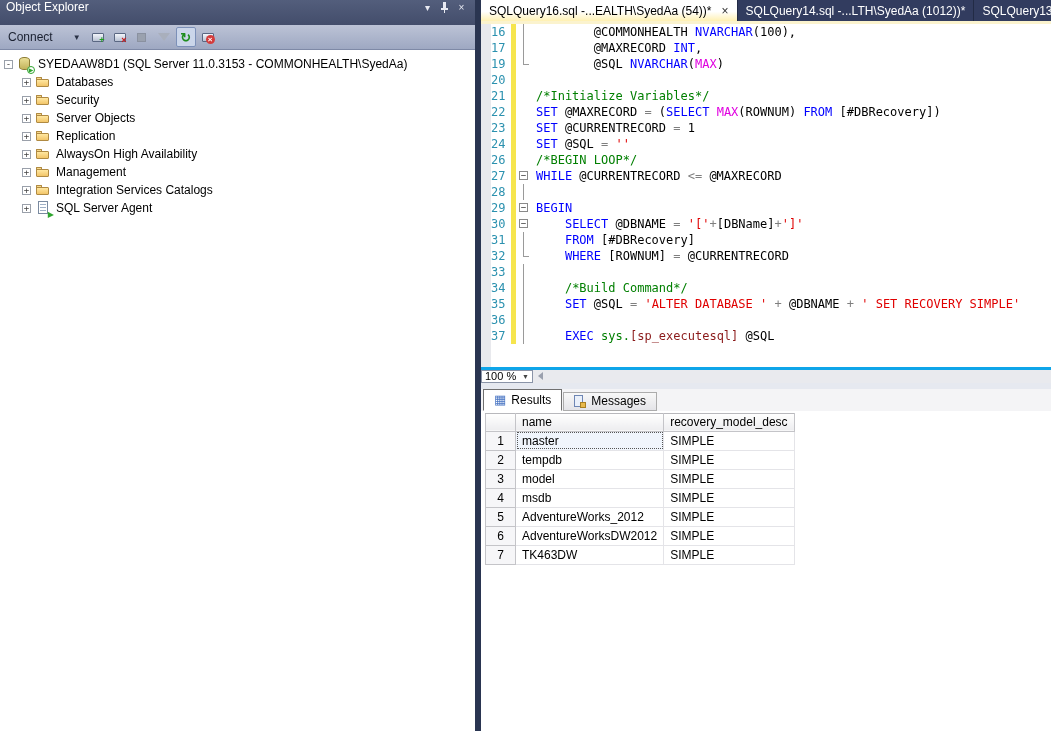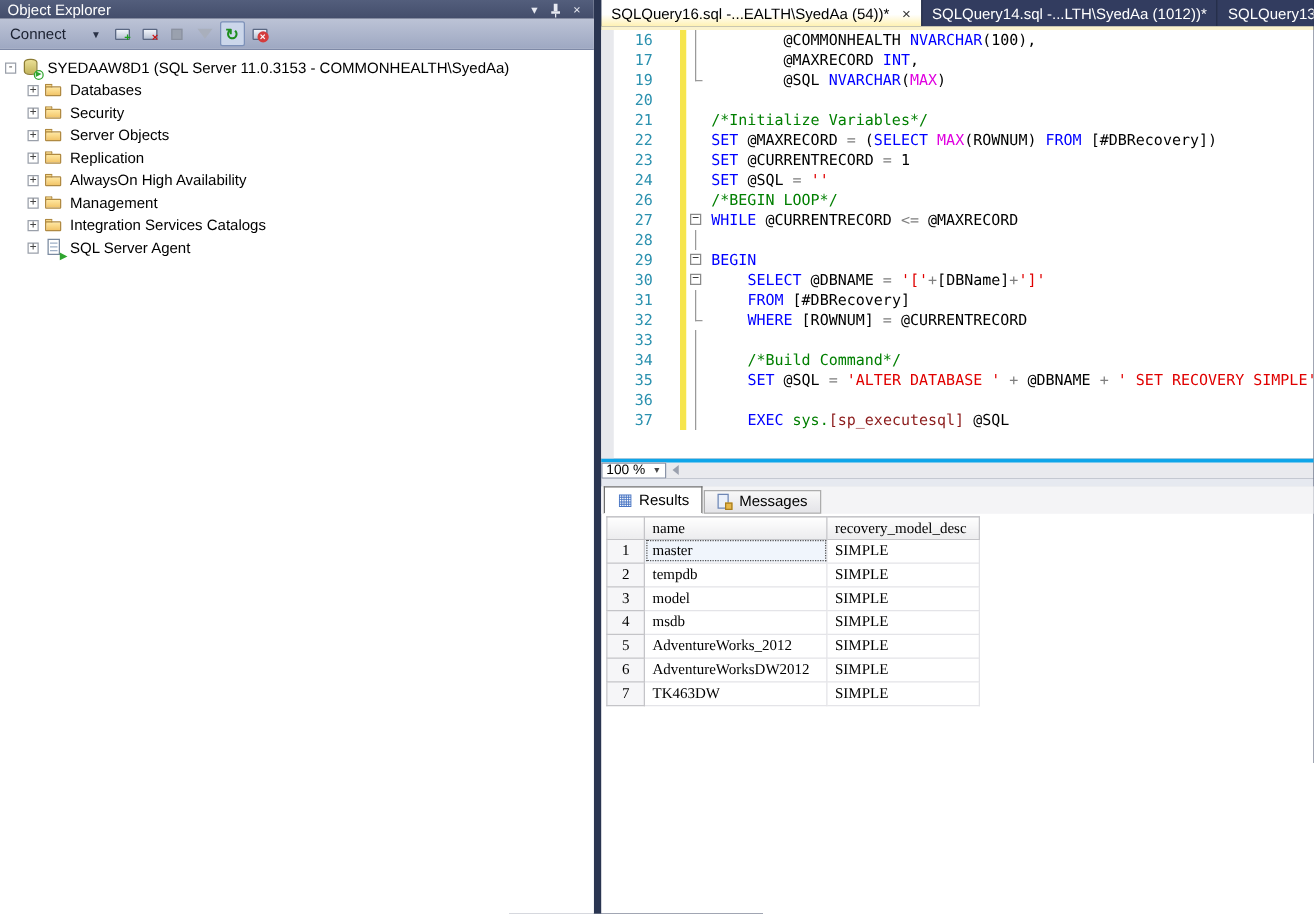--- a/index.html
+++ b/index.html
@@ -3,22 +3,22 @@
 <meta charset="utf-8">
 <style>
   * { margin:0; padding:0; box-sizing:border-box; }
   html,body { width:1051px; height:731px; overflow:hidden;
     font-family:"Liberation Sans", sans-serif; }
   body { background:#2A3551; display:flex; }
 
   
   .oe { width:481px; height:731px; display:flex; flex-direction:column;
         border-right:6px solid #2A3551; background:#FFFFFF; }
-  .oe-titlebar { height:15px; background:linear-gradient(#535E7C,#434D6B);
-    color:#FFFFFF; font-size:12px; display:flex; align-items:flex-end;
+  .oe-titlebar { height:25px; background:linear-gradient(#535E7C,#434D6B);
+    color:#FFFFFF; font-size:12px; display:flex; align-items:flex-start;
     padding:0 6px; flex-shrink:0; }
   .oe-titlebar .t { flex:1; }
   .oe-titlebar .tb-ic { width:15px; height:14px; display:flex; align-items:center;
     justify-content:center; color:#E8EAF2; font-size:10px; margin-left:2px; cursor:default; }
   .pin-shape { position:relative; width:9px; height:10px; display:inline-block; }
   .pin-shape .s1 { position:absolute; left:3px; top:0; width:3px; height:6px; background:#E8EAF2; }
   .pin-shape .s2 { position:absolute; left:1px; top:6px; width:7px; height:2px; background:#E8EAF2; }
   .pin-shape .s3 { position:absolute; left:4px; top:8px; width:1px; height:3px; background:#E8EAF2; }
 
   .oe-toolbar { height:25px; background:linear-gradient(#BCC3D6,#9EA8C2);
@@ -72,21 +72,21 @@
     white-space:nowrap; color:#FFFFFF; background:#323C5F; border-right:1px solid #222B45; }
   .dtab.active { background:linear-gradient(#FFFFFF 55%, #FFF1B2); color:#000000; }
   .dtab .close { margin-left:10px; color:#333; font-size:12px; line-height:12px; }
   .cream-strip { height:3px; background:#FBF3CE; flex-shrink:0; }
 
   .editor { flex:1; background:#FFFFFF; display:flex; overflow:hidden; }
   .ind-margin { width:10px; background:#E8E9ED; flex-shrink:0; }
   .lines { flex:1; overflow:hidden; }
   .ln-row { height:16px; display:flex; align-items:stretch;
     font-family:"DejaVu Sans Mono","Liberation Mono", monospace; font-size:12px; }
-  .ln-num { width:53px; color:#2B91AF; text-align:center; padding-right:5px;
+  .ln-num { width:20px; color:#2B91AF; text-align:left; padding-right:5px;
     line-height:16px; flex-shrink:0; }
   .ln-chg { width:5px; background:#F6E54D; flex-shrink:0; }
   .ln-fold { width:16px; position:relative; flex-shrink:0; }
   .guide-v { position:absolute; left:7px; top:0; width:1px; height:16px; background:#9A9A9A; }
   .guide-e { position:absolute; left:7px; top:0; width:6px; height:9px;
     border-left:1px solid #9A9A9A; border-bottom:1px solid #9A9A9A; }
   .foldbox { position:absolute; left:3px; top:3px; width:9px; height:9px;
     border:1px solid #8A8A8A; background:#FFFFFF; color:#333; font-size:9px;
     line-height:7px; text-align:center; }
   .ln-code { white-space:pre; line-height:16px; padding-left:4px; }
@@ -117,21 +117,21 @@
     border-bottom:1px solid #FFFFFF; }
   .ric-grid { color:#4A76C4; font-size:13px; line-height:13px; }
   .ric-msg { position:relative; width:12px; height:13px; display:inline-block; }
   .ric-msg .p { position:absolute; left:0; top:0; width:9px; height:12px;
     background:#EAF0FA; border:1px solid #6E86B4; }
   .ric-msg .b { position:absolute; right:0; bottom:0; width:6px; height:6px;
     background:#E8B84A; border:1px solid #A87E20; }
 
   .grid-wrap { flex:1; padding:2px 0 0 4px; overflow:hidden; }
   table.grid { border-collapse:collapse; font-size:12px; }
-  .grid th, .grid td { height:19px; padding:0 6px; text-align:left; font-weight:normal;font-family:Liberation Serif, serif; }
+  .grid th, .grid td { height:19px; padding:0 6px; text-align:left; font-weight:normal; }
   .grid thead th { background:linear-gradient(#FFFFFF,#EDEDEF); border:1px solid #C4C4C8;
     border-top:1px solid #B8B8BC; height:18px; }
   .grid td.rowhdr { background:#F6F6F8; border:1px solid #C4C4C8; width:30px;
     text-align:center; padding:0; }
   .grid td.cell { border-right:1px solid #E4E4E8; border-bottom:1px solid #E4E4E8;
     background:#FFFFFF; }
   .grid td.cell.sel { background:#F0F5FC; outline:1px dotted #555; outline-offset:-2px; }
   .col-name { width:146px; } .col-rec { width:122px; }
 </style>
 </head>

